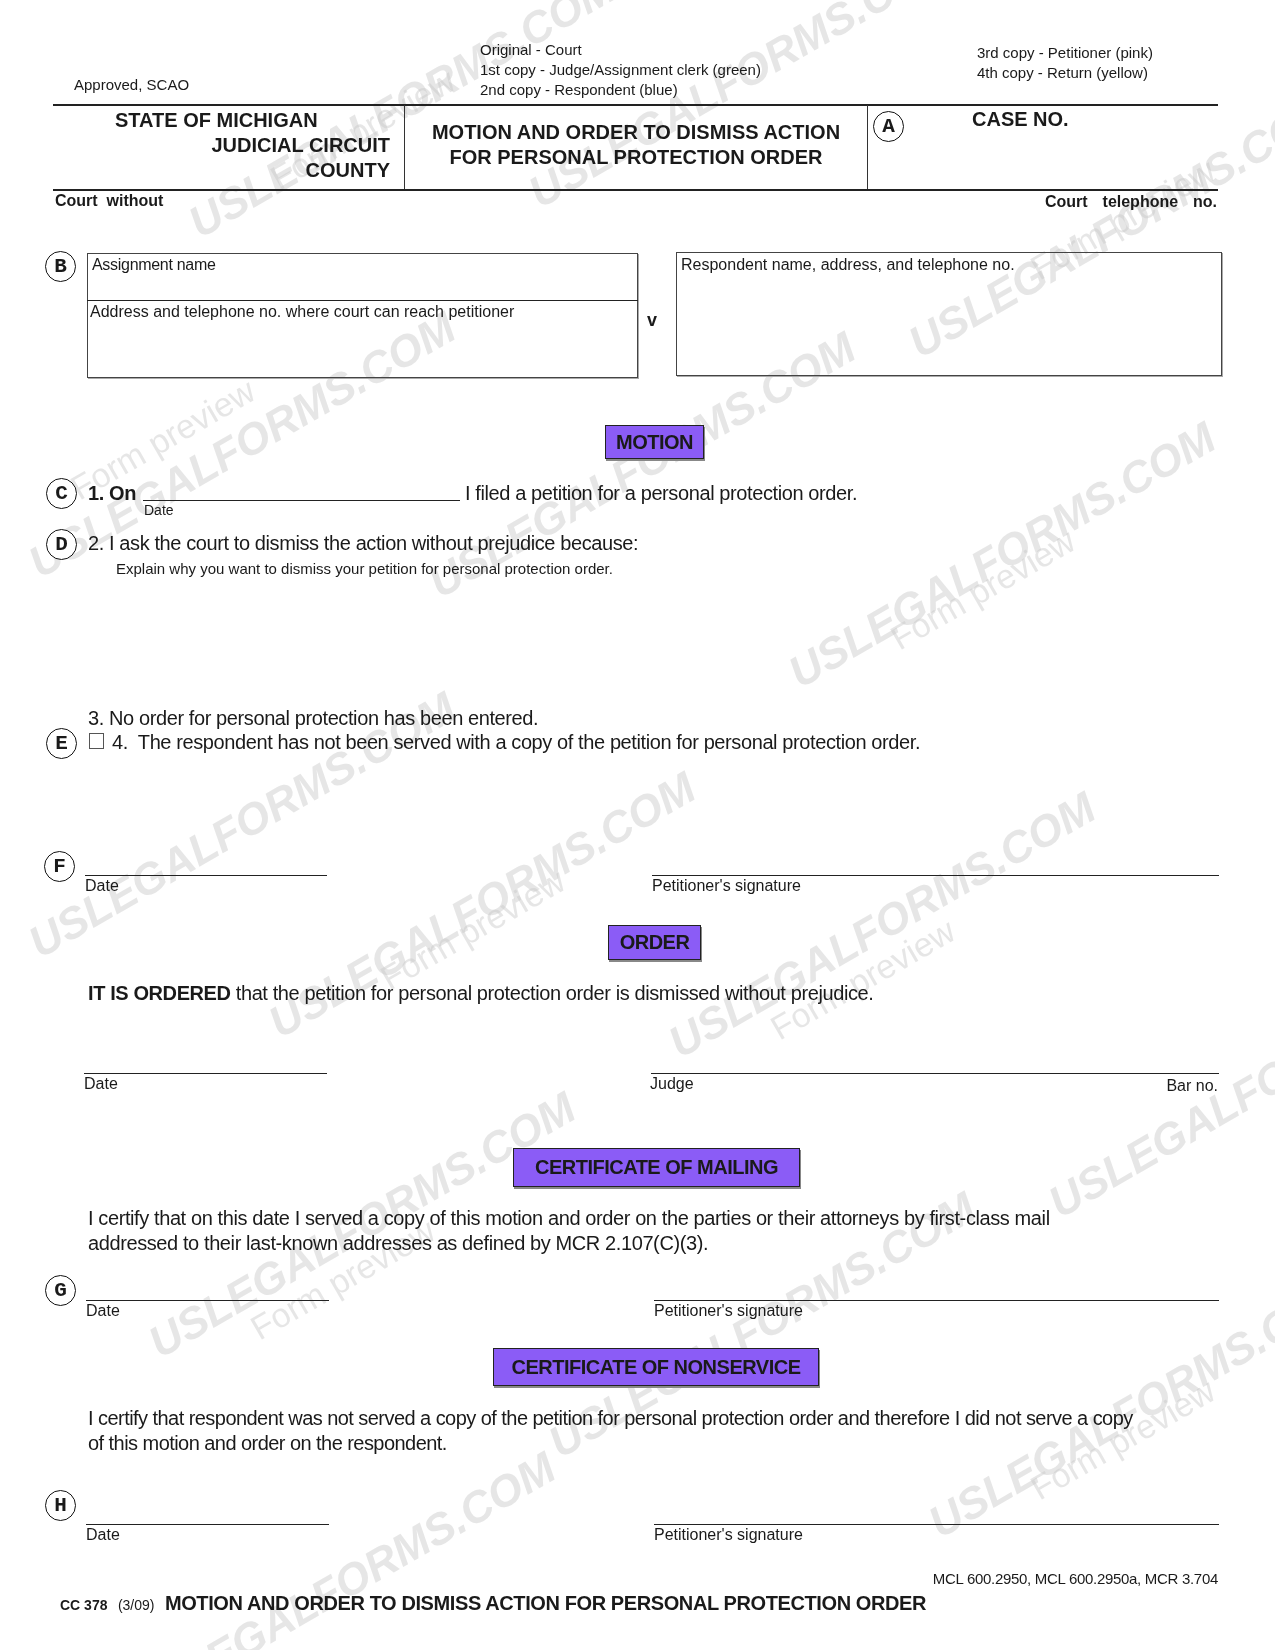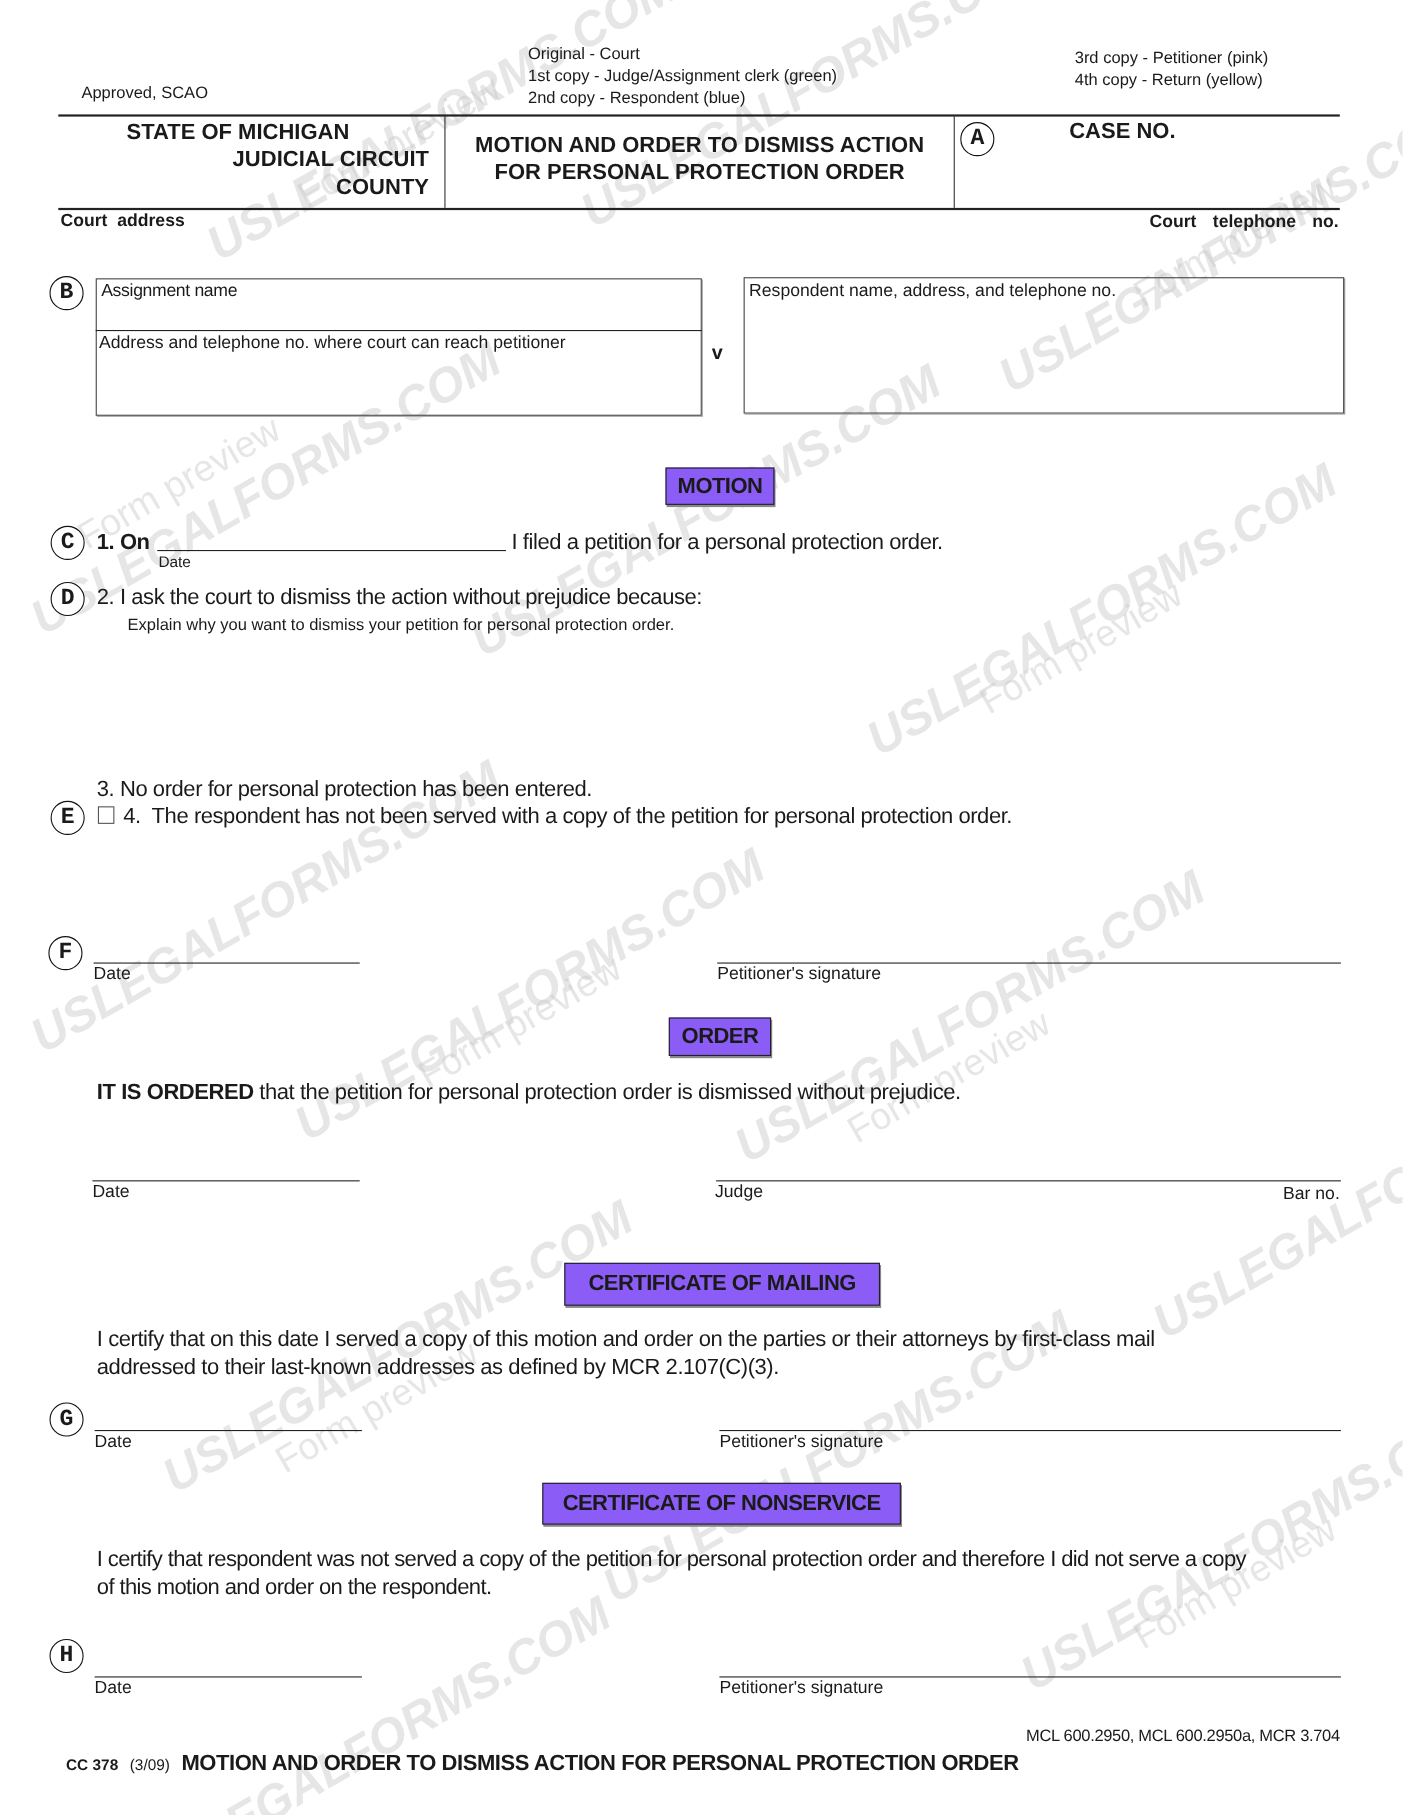--- a/index.html
+++ b/index.html
@@ -75,21 +75,21 @@
 
 <div class="abs bold" style="left:405px; top:120px; width:462px; text-align:center; font-size:20px; line-height:25px;">
   <div>MOTION AND ORDER TO DISMISS ACTION</div>
   <div>FOR PERSONAL PROTECTION ORDER</div>
 </div>
 
 <div class="circle" style="left:873px; top:111px;">A</div>
 <div class="abs bold" style="left:972px; top:108px; font-size:20px;">CASE NO.</div>
 <div class="abs" style="left:910px; top:135px; width:300px; height:50px;"></div>
 
-<div class="abs bold" style="left:55px; top:192px; font-size:16px; white-space:pre;">Court  address</div>
+<div class="abs bold" style="left:55px; top:192px; font-size:16px; white-space:pre;">Court  without</div>
 <div class="abs bold" style="right:58px; top:193px; font-size:16px; white-space:pre; word-spacing:3px;">Court  telephone  no.</div>
 
 <div class="circle" style="left:45px; top:251px;">B</div>
 <div class="box" style="left:87px; top:253px; width:551px; height:125px;">
   <div class="abs lbl" style="left:4px; top:2px; letter-spacing:-0.3px;">Assignment name</div>
   <div class="abs" style="left:0; top:22px; width:100%; height:24px;"></div>
   <div class="line" style="left:-1px; top:46px; width:551px;"></div>
   <div class="abs lbl" style="left:2px; top:49px;">Address and telephone no. where court can reach petitioner</div>
   <div class="abs" style="left:0; top:70px; width:100%; height:52px;"></div>
 </div>

